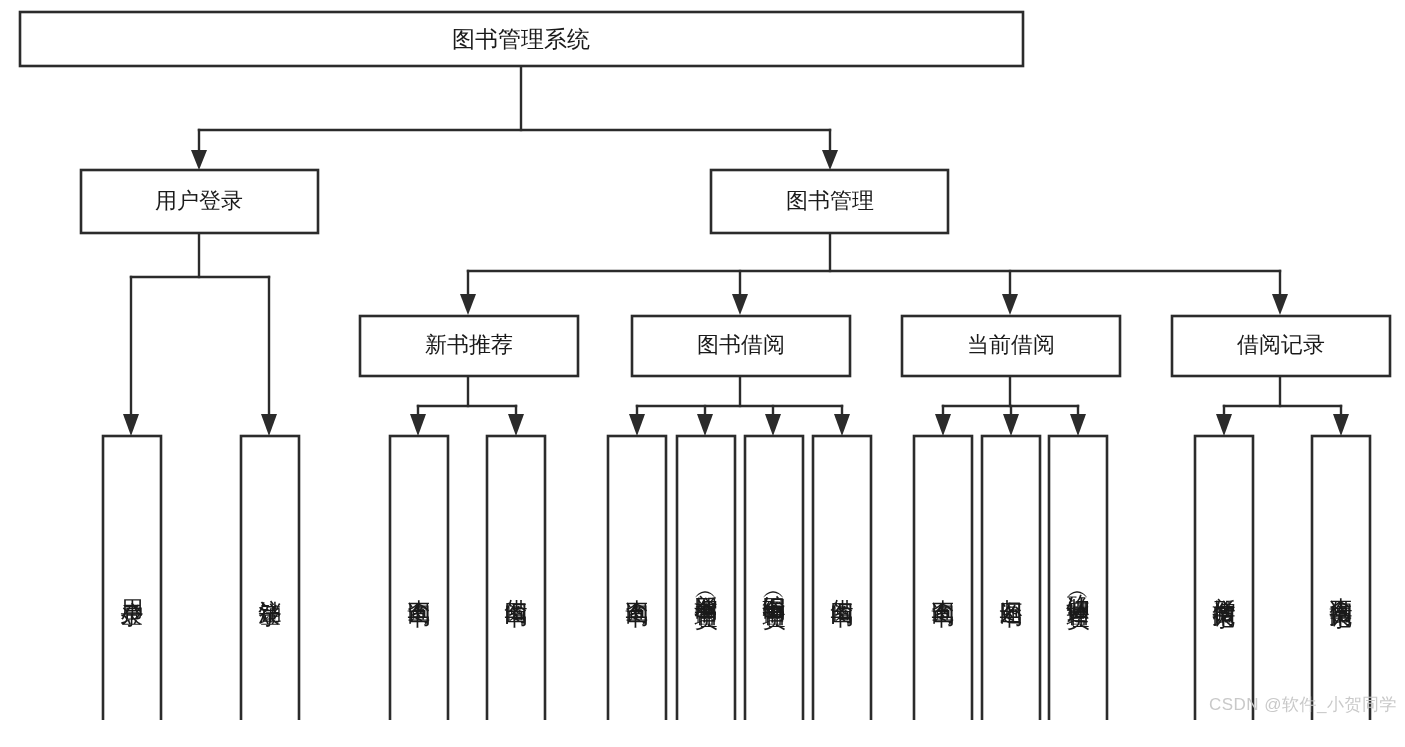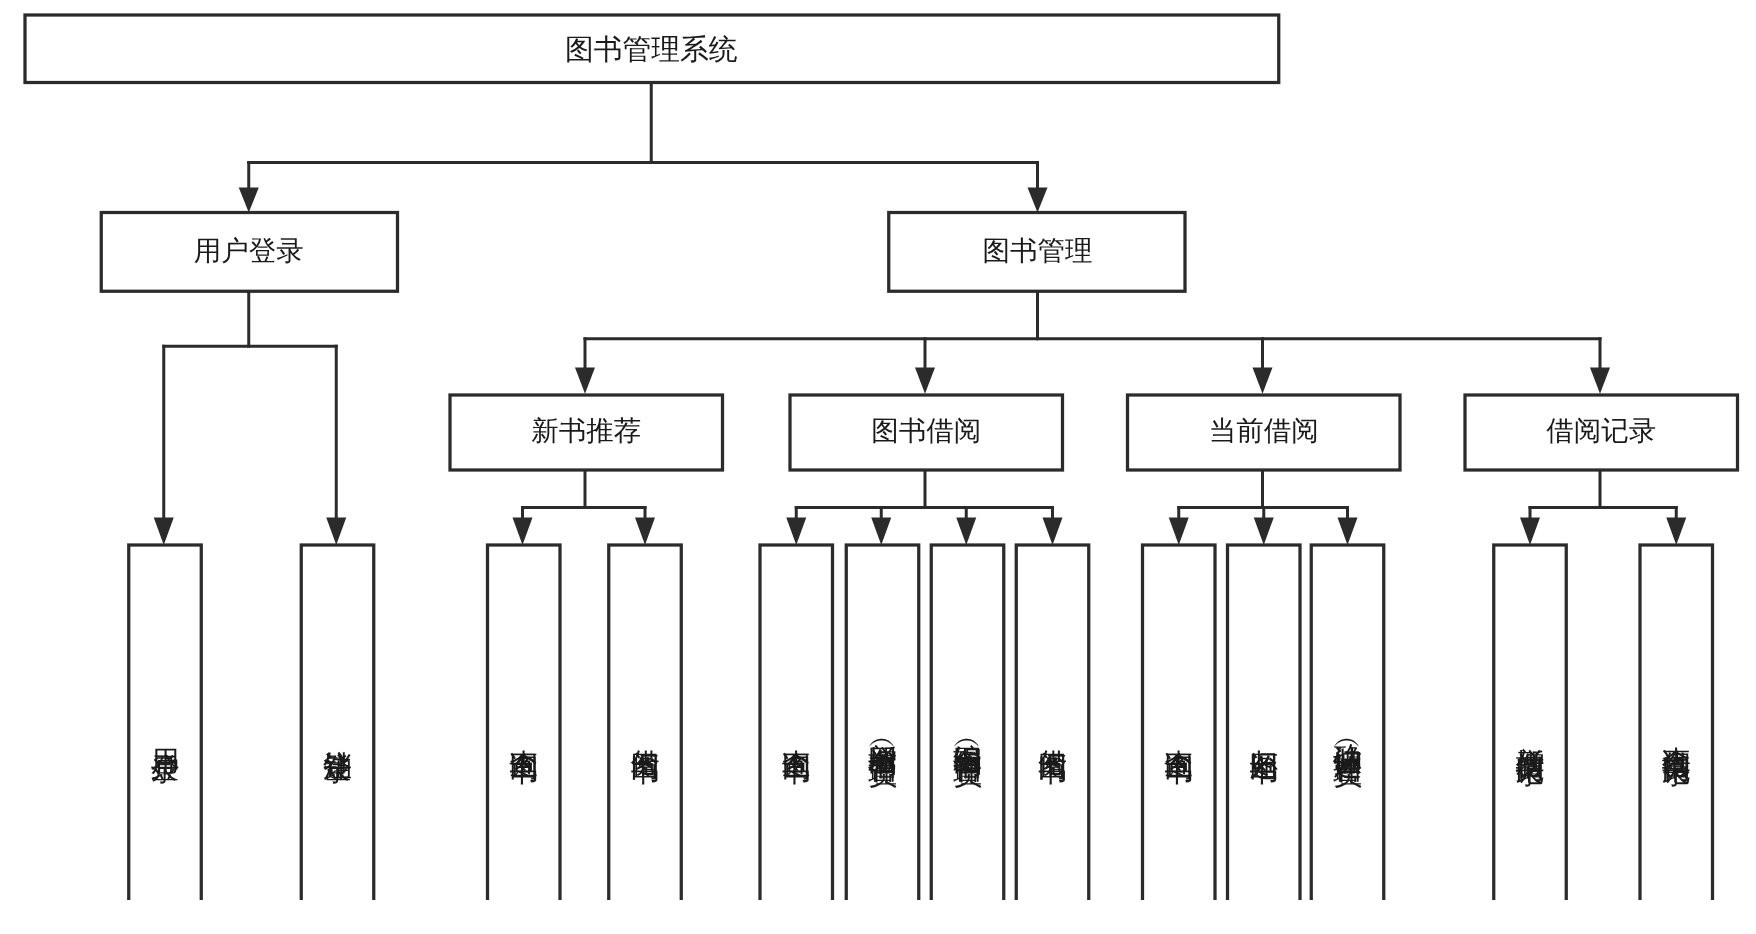--- a/index.html
+++ b/index.html
@@ -200,13 +200,14 @@
   <div class="vlabel" style="left:745px; top:436px; width:58px; height:297px;">编辑图书（管理员）</div>
   <div class="vlabel" style="left:813px; top:436px; width:58px; height:297px;">借阅图书</div>
 
   <div class="vlabel" style="left:914px; top:436px; width:58px; height:297px;">查询图书</div>
   <div class="vlabel" style="left:982px; top:436px; width:58px; height:297px;">归还图书</div>
   <div class="vlabel" style="left:1049px; top:436px; width:58px; height:297px;">确认归还（管理员）</div>
 
   <div class="vlabel" style="left:1195px; top:436px; width:58px; height:297px;">新增借阅记录</div>
   <div class="vlabel" style="left:1312px; top:436px; width:58px; height:297px;">查询借阅记录</div>
 
+  <div class="watermark">CSDN @软件_小贺同学</div>
 </div>
 
 </body></html>

